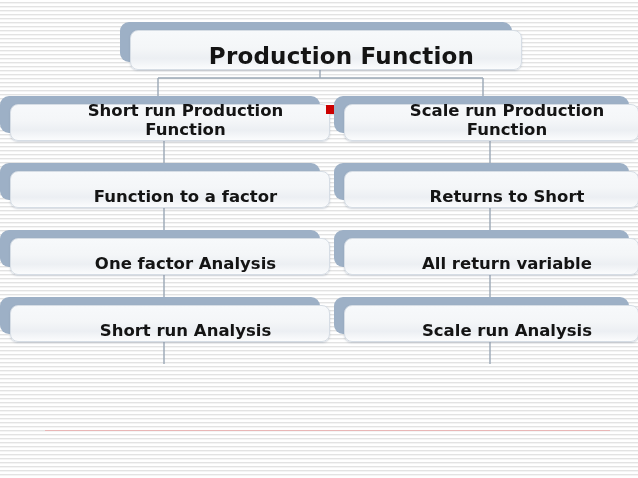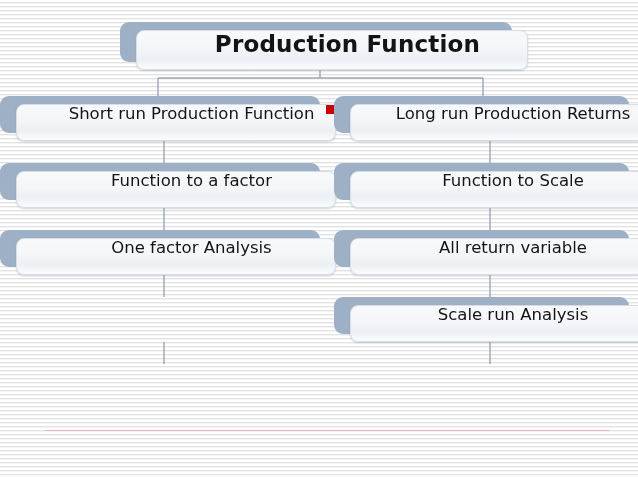--- a/index.html
+++ b/index.html
@@ -50,48 +50,48 @@
     left: 0;
     top: 0;
     width: 100%;
     height: 100%;
     background: #9db0c6;
     border-radius: 9px;
   }
   
   .node .card {
     position: absolute;
-    left: 16px;
+    left: 10px;
     top: 8px;
     width: 100%;
     height: 100%;
     box-sizing: border-box;
     background: linear-gradient(to bottom, #f7f9fb 0%, #f4f6f8 45%, #eceff3 72%, #fbfcfd 100%);
     border: 1px solid #d6dde5;
     border-radius: 8px;
     display: flex;
-    align-items: flex-start;
+    align-items: flex-end;
     justify-content: center;
     text-align: center;
     color: #141414;
     box-shadow: 0 1px 2px rgba(120,135,155,0.35);
     padding-left: 31px;
   }
   .node .card .label {
     display: block;
     padding: 0 10px;
     line-height: 1.15;
   }
 
   
   #title-node { left: 120px; top: 22px; width: 392px; height: 40px; }
   #title-node .card { font-size: 23px; font-weight: bold; letter-spacing: 0.2px; }
 
   
-  .branch .card { font-size: 16.5px; font-weight: normal; }
+  .branch .card { font-size: 16.5px; font-weight: bold; }
 
   
   .col-left  { left: 0px;   width: 320px; }
   
   .col-right { left: 334px; width: 295px; }
 
   .row-1 { top: 96px;  height: 37px; }
   .row-2 { top: 163px; height: 37px; }
   .row-3 { top: 230px; height: 37px; }
   .row-4 { top: 297px; height: 37px; }
@@ -160,31 +160,37 @@
     <div class="card">
       <span class="label">Function to a factor</span>
     </div>
   </div>
   <div class="node branch col-left row-3">
     <div class="plate"></div>
     <div class="card">
       <span class="label">One factor Analysis</span>
     </div>
   </div>
+  <div class="node branch col-left row-4">
+    <div class="plate"></div>
+    <div class="card">
+      <span class="label">Short run Analysis</span>
+    </div>
+  </div>
 
   <div class="node branch col-right row-1">
     <div class="plate"></div>
     <div class="card">
-      <span class="label">Long run Production Returns</span>
+      <span class="label">Scale run Production Function</span>
     </div>
   </div>
   <div class="node branch col-right row-2">
     <div class="plate"></div>
     <div class="card">
-      <span class="label">Function to Scale</span>
+      <span class="label">Returns to Short</span>
     </div>
   </div>
   <div class="node branch col-right row-3">
     <div class="plate"></div>
     <div class="card">
       <span class="label">All return variable</span>
     </div>
   </div>
   <div class="node branch col-right row-4">
     <div class="plate"></div>

